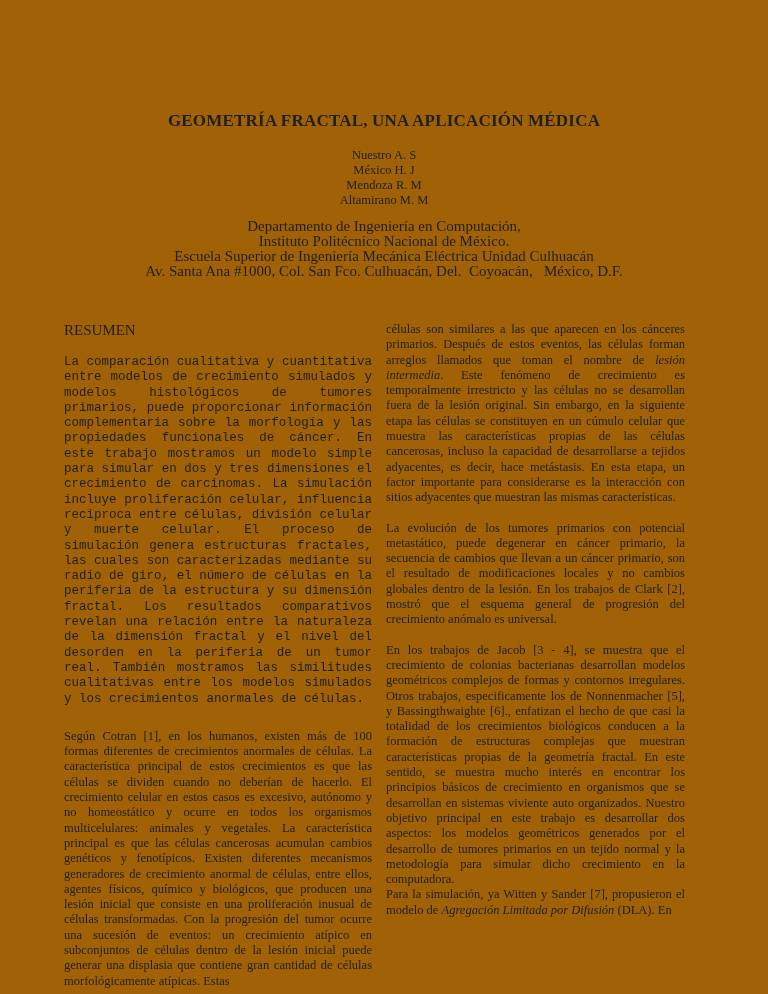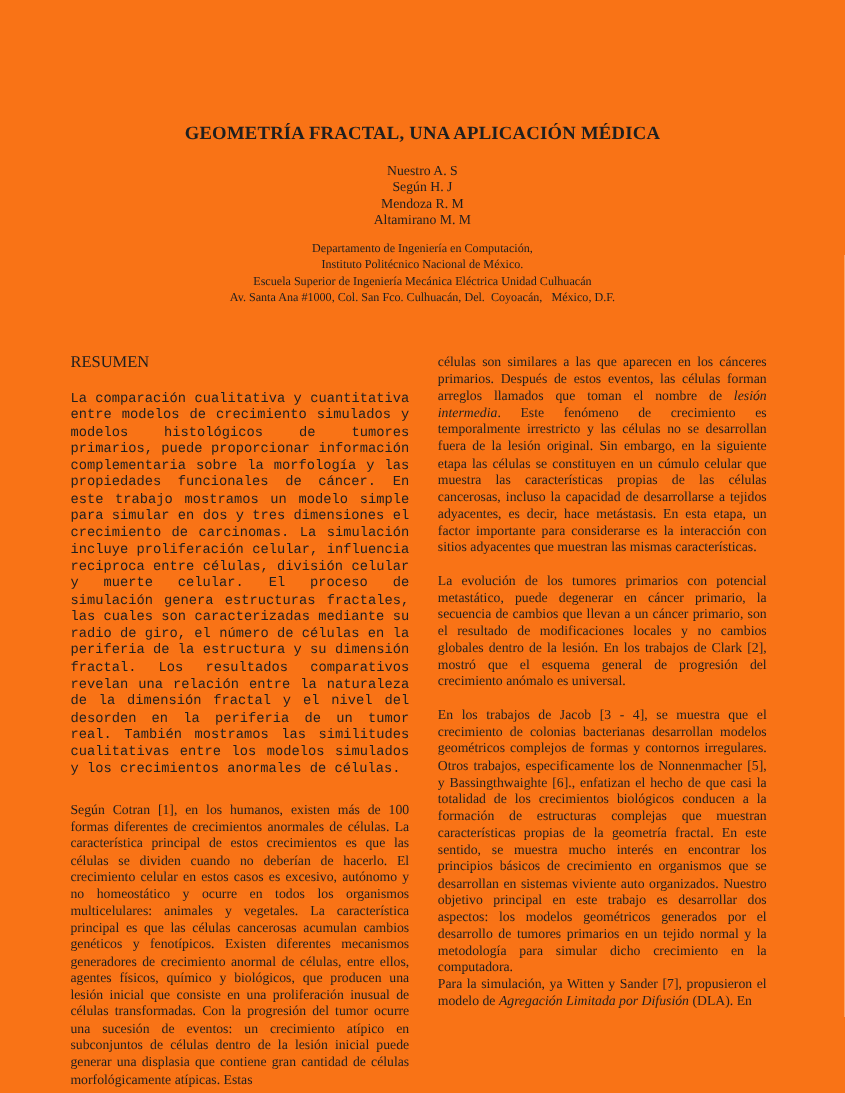--- a/index.html
+++ b/index.html
@@ -4,21 +4,21 @@
 <style>
   html, body {
     margin: 0;
     padding: 0;
     background: #ffffff;
   }
   .page {
     position: relative;
     width: 768px;
     height: 994px;
-    background: #f97316;
+    background: #a16207;
     font-family: "Liberation Serif", "DejaVu Serif", serif;
     color: #1f1f1f;
     overflow: hidden;
     box-sizing: border-box;
   }
   
   .header {
     text-align: center;
     padding-top: 111px;
   }
@@ -28,33 +28,32 @@
     line-height: 20px;
     letter-spacing: 0.2px;
   }
   .authors {
     margin-top: 17px;
     font-size: 12.5px;
     line-height: 15px;
   }
   .affiliation {
     margin-top: 11px;
-    font-size: 11px;
+    font-size: 15px;
     line-height: 15px;
   }
   .affiliation .aff-line {
     white-space: pre-wrap;
   }
   
   .columns {
     display: flex;
     margin-top: 43px;
     padding-left: 64px;
     padding-right: 57px;
-    gap: 12px;
   }
   .col {
     font-size: 12.5px;
     line-height: 15.3px;
     text-align: justify;
   }
   .col-left  { width: 322px; }
   .col-right { width: 313px; }
   .col h2 {
     font-size: 15px;
@@ -82,21 +81,21 @@
 </head>
 <body>
 
 <div class="page">
 
   <div class="header">
     <div class="title">GEOMETRÍA FRACTAL, UNA APLICACIÓN MÉDICA</div>
 
     <div class="authors">
       <div>Nuestro A. S</div>
-      <div>Según H. J</div>
+      <div>México H. J</div>
       <div>Mendoza R. M</div>
       <div>Altamirano M. M</div>
     </div>
 
     <div class="affiliation">
       <div class="aff-line">Departamento de Ingeniería en Computación,</div>
       <div class="aff-line">Instituto Politécnico Nacional de México.</div>
       <div class="aff-line">Escuela Superior de Ingeniería Mecánica Eléctrica Unidad Culhuacán</div>
       <div class="aff-line">Av. Santa Ana #1000, Col. San Fco. Culhuacán, Del.  Coyoacán,   México, D.F.</div>
     </div>

